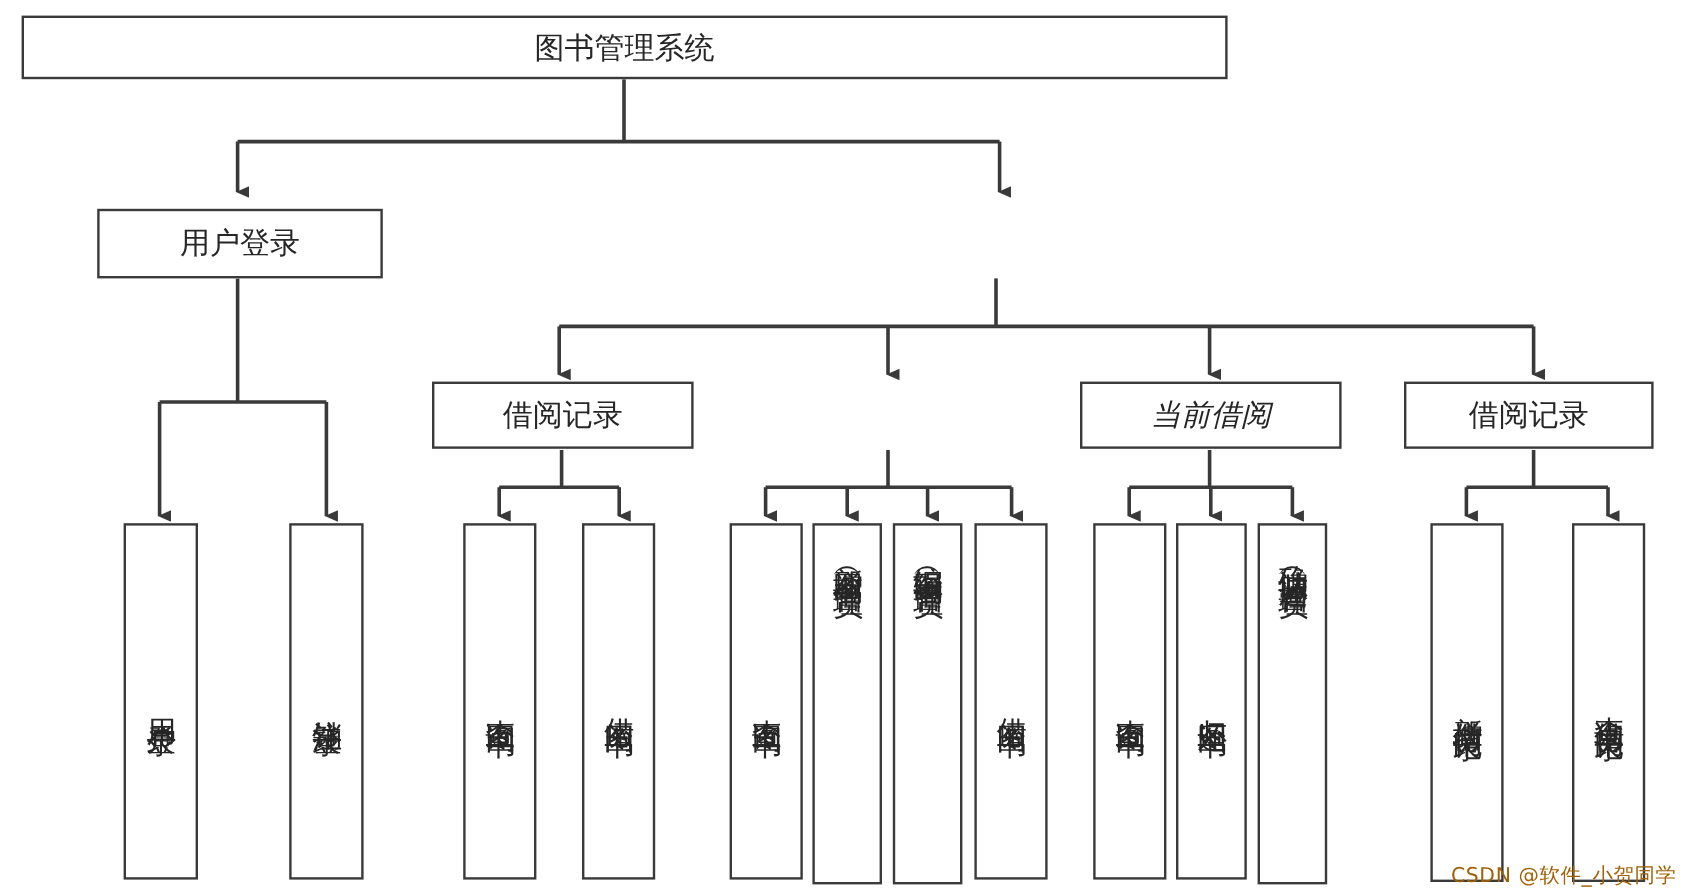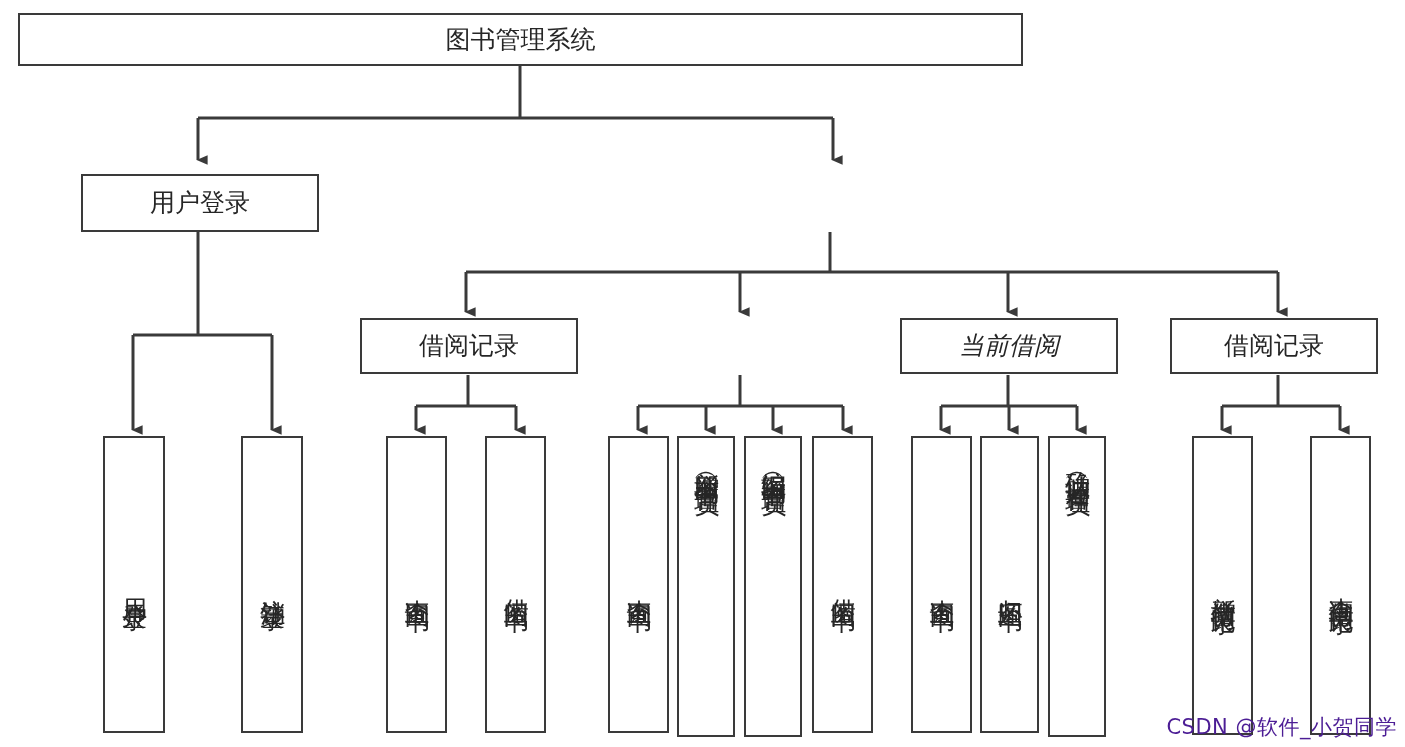--- a/index.html
+++ b/index.html
@@ -60,22 +60,22 @@
     color: #262626;
   }
   .node.vert.mid {
     align-items: center;
     padding-top: 0;
   }
   .watermark {
     position: absolute;
     right: 8px;
     bottom: 6px;
-    font-size: 21px;
-    color: #4c1d95;
+    font-size: 17px;
+    color: #a16207;
     letter-spacing: 0.5px;
     white-space: nowrap;
   }
 </style>
 </head>
 <body>
 
 <div id="canvas">
 
   <svg class="edges" viewBox="0 0 1405 747">

